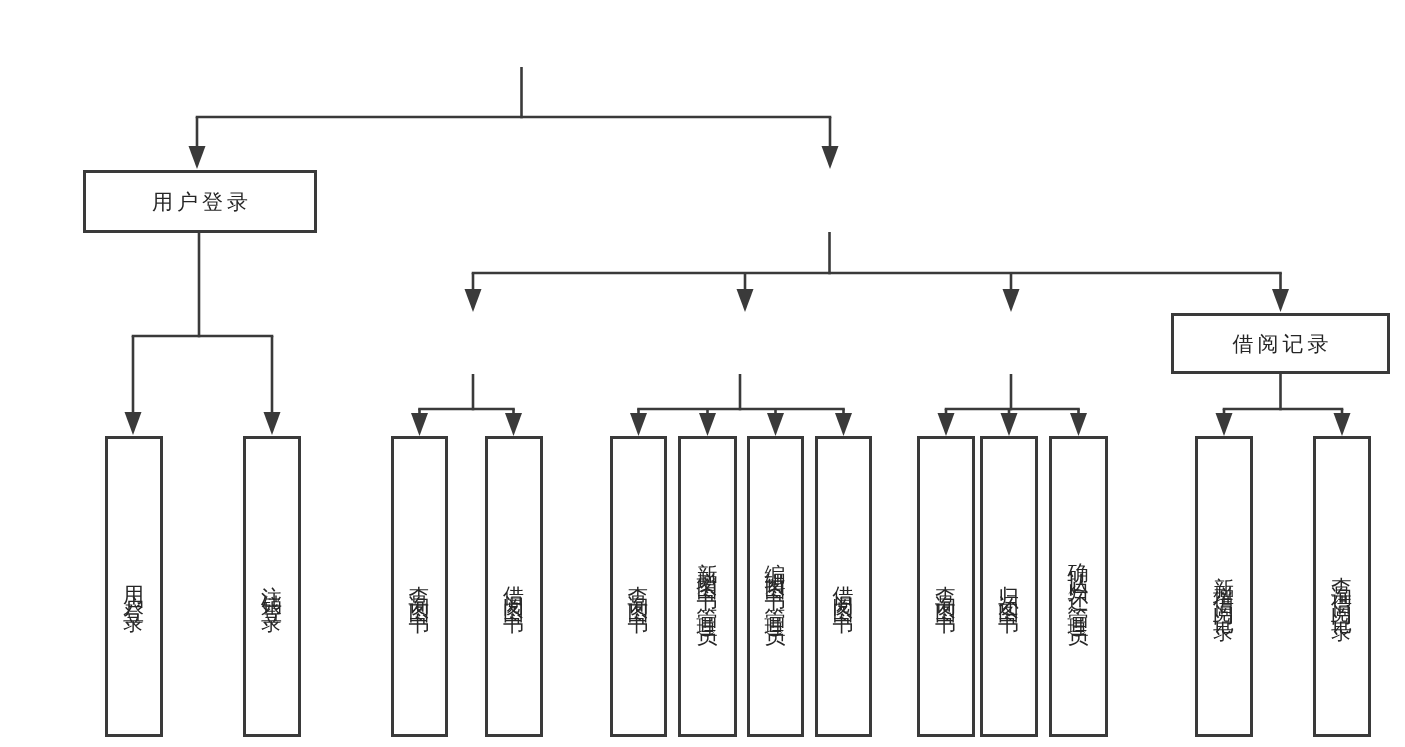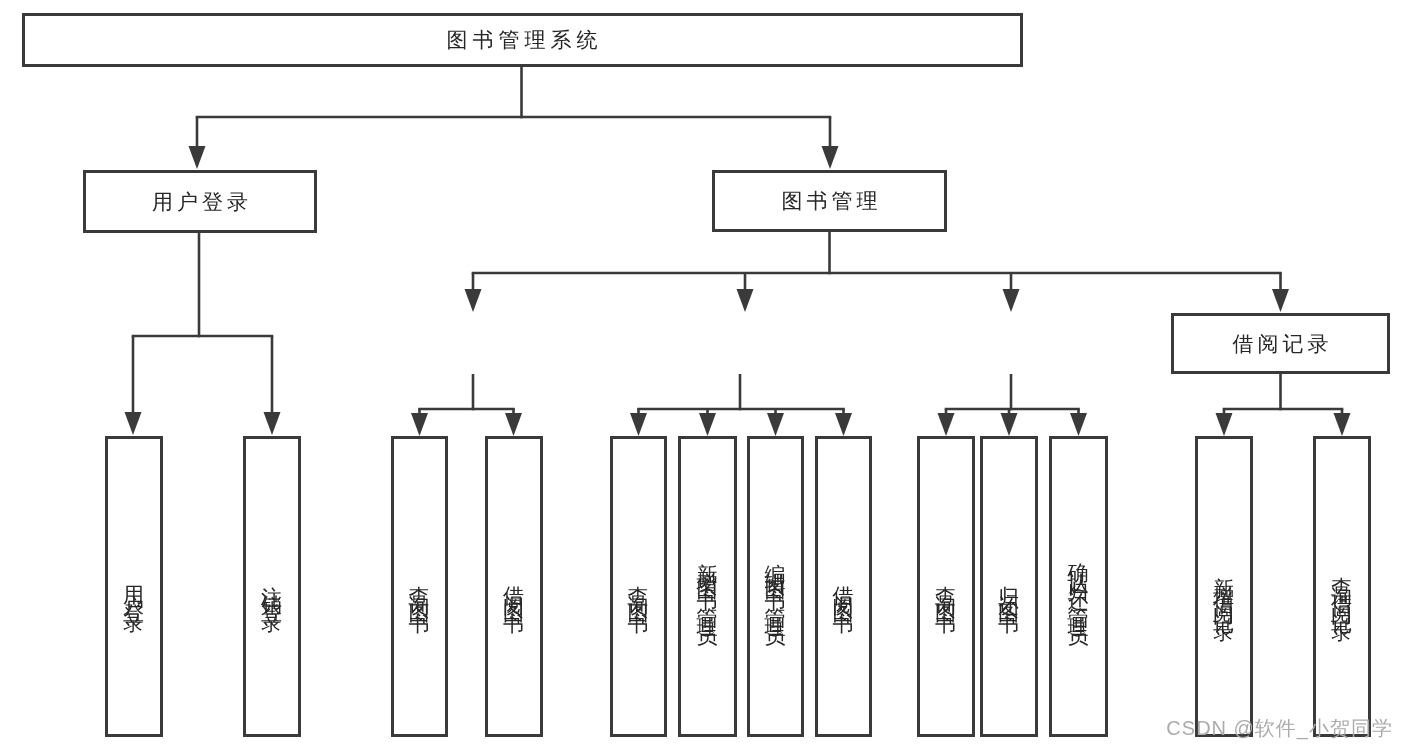--- a/index.html
+++ b/index.html
@@ -113,29 +113,23 @@
     <polygon points="1070,413 1087,413 1078.5,436"></polygon>
 
     <line x1="1280.5" y1="374" x2="1280.5" y2="410.3"></line>
     <line x1="1222.7" y1="409" x2="1343.3" y2="409"></line>
     <line x1="1224" y1="409" x2="1224" y2="415"></line>
     <polygon points="1215.5,413 1232.5,413 1224,436"></polygon>
     <line x1="1342" y1="409" x2="1342" y2="415"></line>
     <polygon points="1333.5,413 1350.5,413 1342,436"></polygon>
   </svg>
 
-  <div class="box h title" style="left:22px;top:13px;width:1001px;height:54px">
-    <span>图书管理系统</span>
-  </div>
 
   <div class="box h" style="left:83px;top:170px;width:234px;height:63px">
     <span>用户登录</span>
-  </div>
-  <div class="box h" style="left:712px;top:170px;width:235px;height:62px">
-    <span>图书管理</span>
   </div>
 
   <div class="box h" style="left:1171px;top:313px;width:219px;height:61px">
     <span>借阅记录</span>
   </div>
 
   <div class="box v" style="left:105px;top:436px;width:58px;height:301px">
     <span>用户登录</span>
   </div>
   <div class="box v" style="left:243px;top:436px;width:58px;height:301px">
@@ -172,15 +166,14 @@
     <span>确认归还（管理员）</span>
   </div>
 
   <div class="box v" style="left:1195px;top:436px;width:58px;height:301px">
     <span>新增借阅记录</span>
   </div>
   <div class="box v" style="left:1313px;top:436px;width:58px;height:301px">
     <span>查询借阅记录</span>
   </div>
 
-  <div class="watermark">CSDN @软件_小贺同学</div>
 
 </div>
 
 </body></html>

